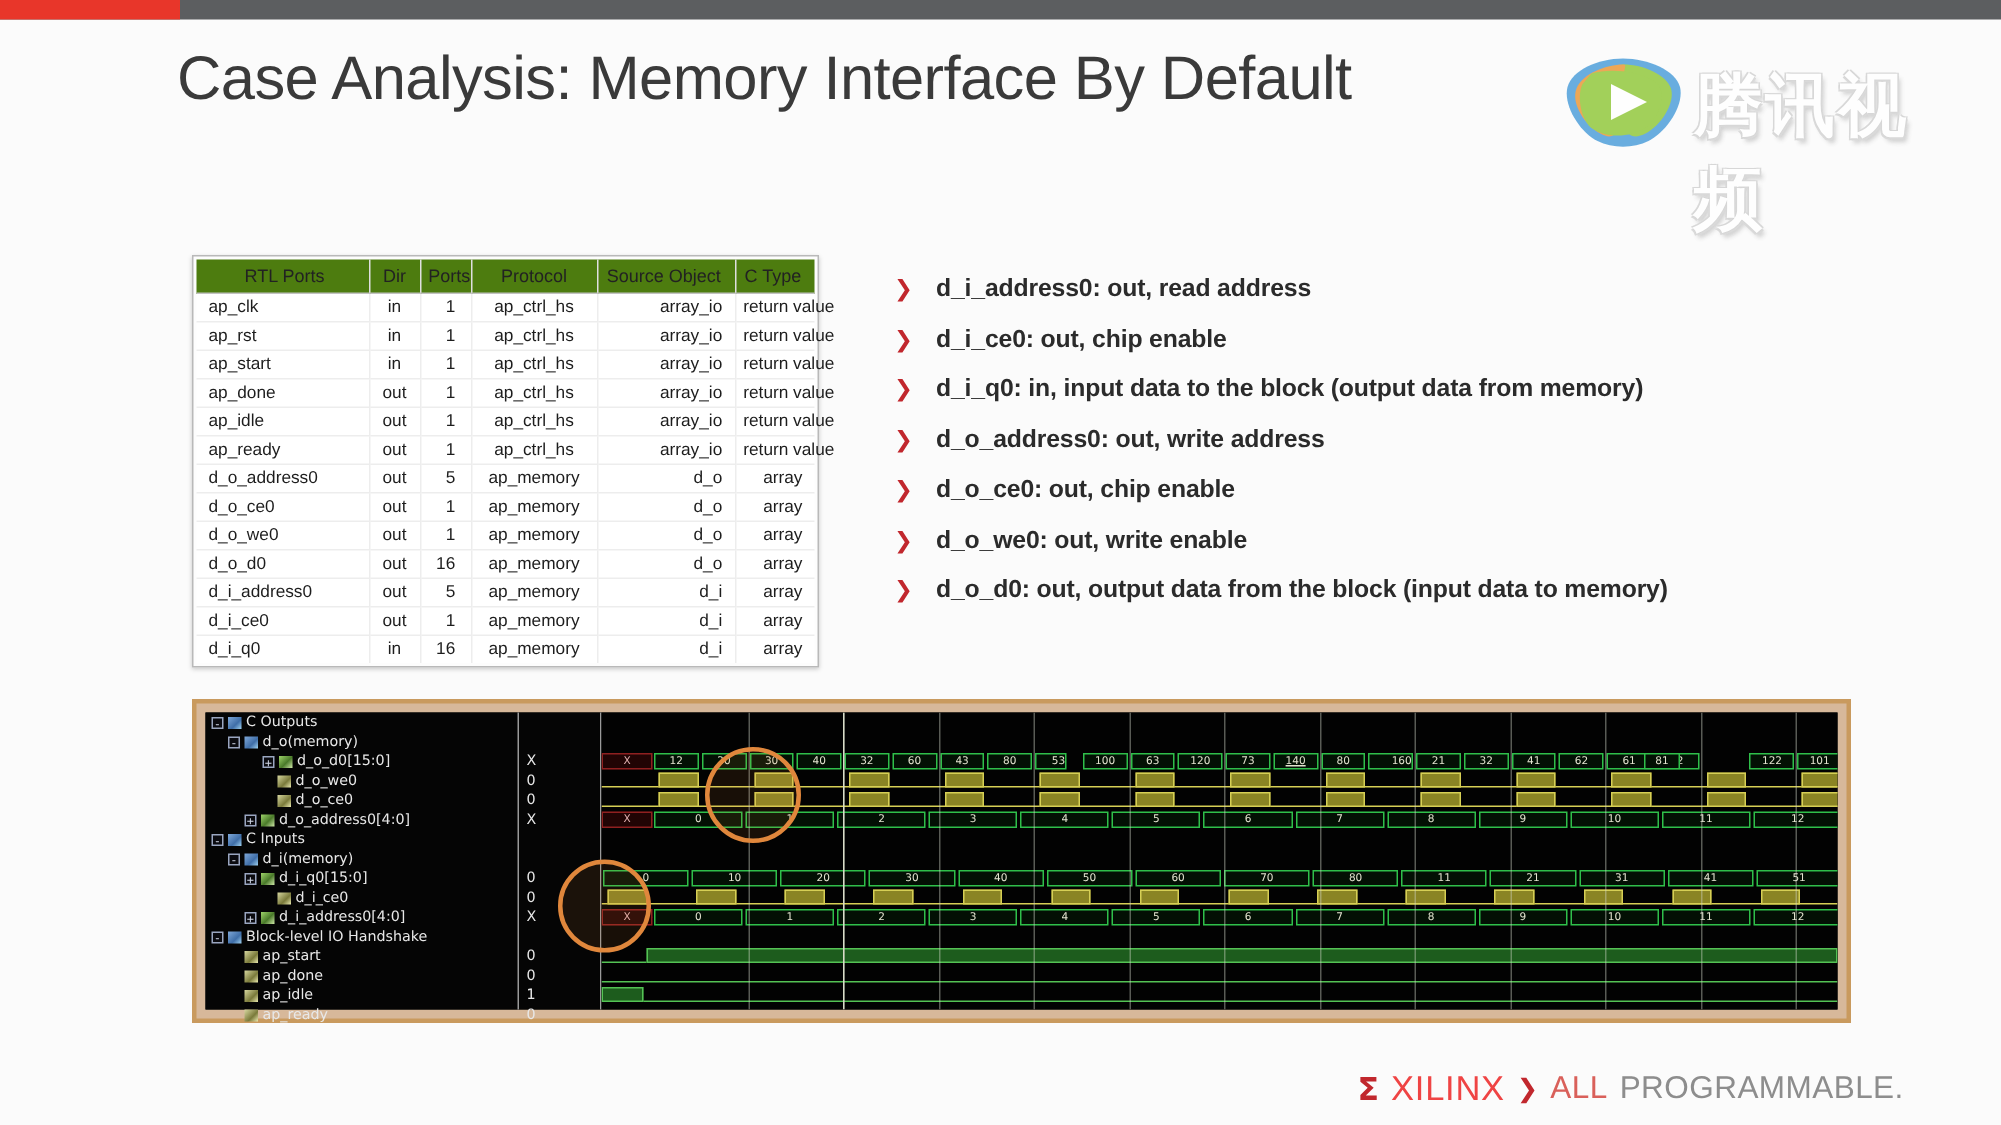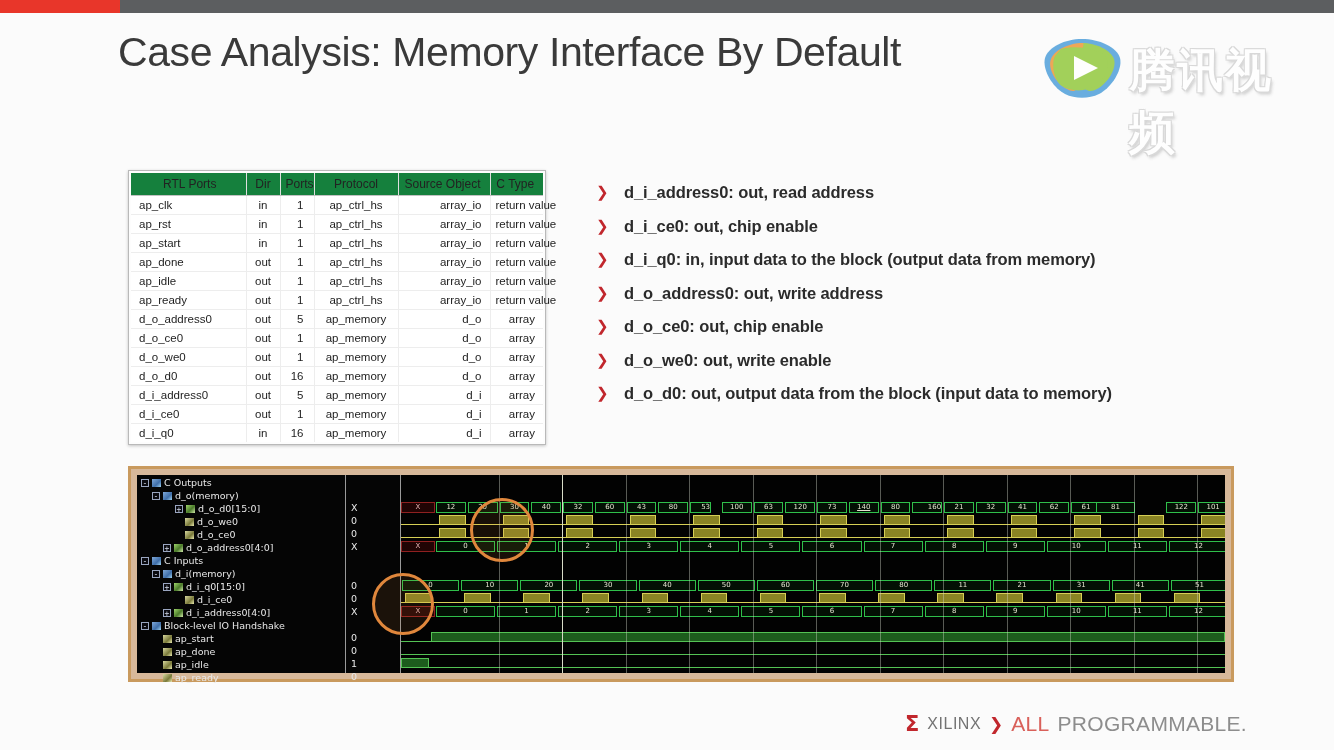--- a/index.html
+++ b/index.html
@@ -46,21 +46,21 @@
     position: absolute; left: 128px; top: 170px; width: 418px;
     background: #fdfdfd;
     border: 1px solid #b9b9b9;
     box-shadow: 0 1px 3px rgba(0,0,0,.22);
     padding: 2px;
   }
   table.ports { border-collapse: collapse; width: 100%; table-layout: fixed; font-size: 11.5px; color: #1d1d1d; }
   table.ports th {
     font-weight: 400; font-size: 12px; text-align: center;
     padding: 4px 5px; border-bottom: 1px solid #c2c2c2;
-    border-right: 1px solid #dfdfdf; background: #15803d; color: #222;
+    border-right: 1px solid #dfdfdf; background: #4d7c0f; color: #222;
   }
   table.ports td {
     padding: 3px 5px; border-bottom: 1px solid #ededed;
     border-right: 1px solid #ededed; white-space: nowrap; background:#fff;
   }
   table.ports th:last-child, table.ports td:last-child { border-right: none; }
   table.ports tr:last-child td { border-bottom: none; }
   .c-name { text-align: left; padding-left: 8px !important; }
   .c-dir  { text-align: center; }
   .c-bits { text-align: right; padding-right: 10px !important; }
@@ -125,21 +125,21 @@
   .grn-hi { position: absolute; top: 1px; height: 10px; background: #1d5c1d; border: 1px solid #54c254; }
   .grn-lo-line { position: absolute; height: 1px; background: #54c254; }
   .red-line { position: absolute; height: 1px; background: #7a2020; }
 
   .hl-circle { position: absolute; border: 3px solid #e0873c; border-radius: 50%;
                background: rgba(224,135,60,.10); pointer-events: none; }
 
   
   .footer { position: absolute; left: 905px; top: 712px; display: flex; align-items: center; gap: 8px; }
   .xlogo { font-size: 21px; color: #c1272d; font-weight: 700; font-family: "DejaVu Sans", sans-serif; }
-  .xname { font-size: 16px; color: #737373; font-weight: 400; letter-spacing: .5px; }
+  .xname { font-size: 23px; color: #ef4444; font-weight: 400; letter-spacing: .5px; }
   .xchev { font-size: 17px; color: #c1272d; font-weight: 700; font-family: "DejaVu Sans", sans-serif; }
   .xall  { font-size: 21px; color: #d9605a; font-weight: 400; letter-spacing: .3px; }
   .xprog { font-size: 21px; color: #8d8d8d; font-weight: 400; letter-spacing: .3px; }
 </style>
 </head>
 <body>
 
 <div id="slide">
 
   <div class="progress-track">
@@ -348,21 +348,21 @@
             <div class="bus-seg" style="left: 416.12px; width: 29.76px;">73</div>
             <div class="bus-seg" style="left: 447.88px; width: 29.76px; text-decoration: underline;">140</div>
             <div class="bus-seg" style="left: 479.64px; width: 29.76px;">80</div>
             <div class="bus-seg" style="left: 511.4px; width: 29.76px; text-align: right;">160</div>
             <div class="bus-seg" style="left: 543.16px; width: 29.76px;">21</div>
             <div class="bus-seg" style="left: 574.92px; width: 29.76px;">32</div>
             <div class="bus-seg" style="left: 606.68px; width: 29.76px;">41</div>
             <div class="bus-seg" style="left: 638.44px; width: 29.76px;">62</div>
             <div class="bus-seg" style="left: 670.2px; width: 29.76px;">61</div>
             <div class="bus-seg" style="left: 701.96px; width: 29.76px;">92</div>
-            <div class="bus-seg" style="left: 695px; width: 39px;">81</div>
+            <div class="bus-seg" style="left: 695px; width: 24px;">81</div>
             <div class="bus-seg" style="left: 765.48px; width: 29.76px;">122</div>
             <div class="bus-seg" style="left: 797.24px; width: 29.76px;">101</div>
           </div>
           <div class="wrow">
             <div class="bit-lo-line" style="left: 0px; right: 0px; top: 10px;"></div>
             <div class="bit-hi" style="left: 38px; width: 26.6784px;"></div>
             <div class="bit-hi" style="left: 101.52px; width: 26.6784px;"></div>
             <div class="bit-hi" style="left: 165.04px; width: 26.6784px;"></div>
             <div class="bit-hi" style="left: 228.56px; width: 26.6784px;"></div>
             <div class="bit-hi" style="left: 292.08px; width: 26.6784px;"></div>

